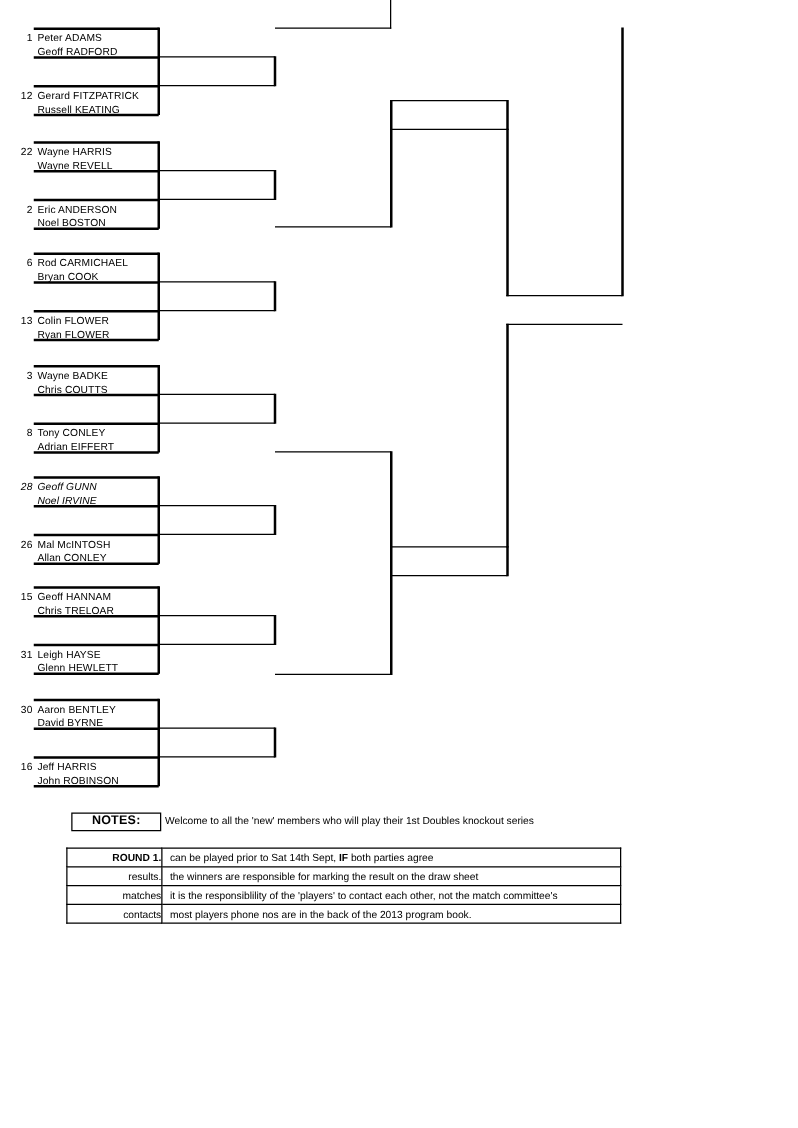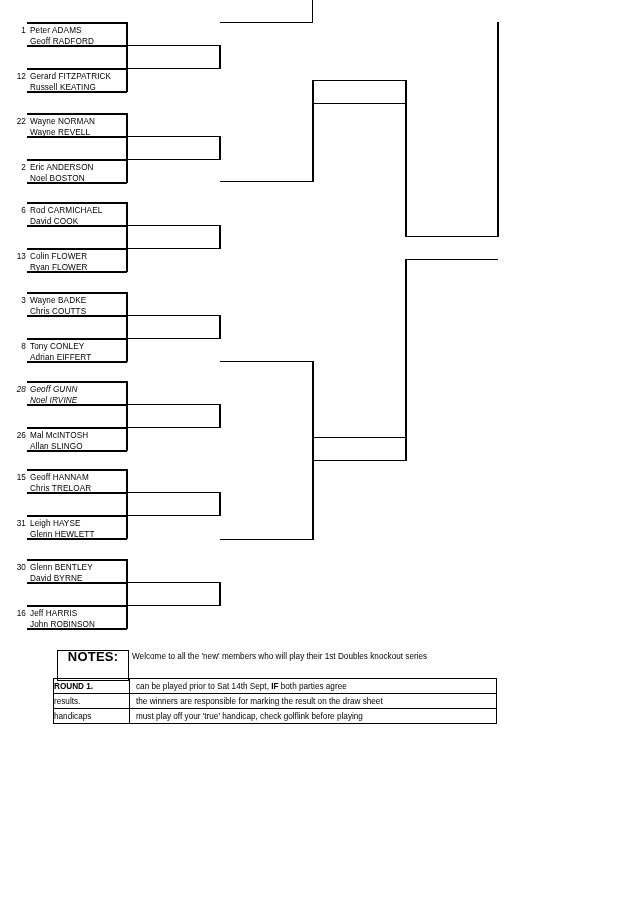--- a/index.html
+++ b/index.html
@@ -69,24 +69,24 @@
   }
   #notes-head {
     position: relative;
     height: 16px;
   }
   #notes-label {
     position: absolute;
     left: 4px;
     top: 0;
     width: 72px;
-    height: 31px;
+    height: 15px;
     border: 1.5px solid #000;
     box-sizing: border-box;
-    font-size: 13px;
+    font-size: 10px;
     font-weight: bold;
     line-height: 12px;
     text-align: center;
     letter-spacing: 0.2px;
   }
   #notes-intro {
     position: absolute;
     left: 79px;
     top: 1px;
     font-size: 8.2px;
@@ -105,21 +105,21 @@
   table.rules td {
     border: 1px solid #000;
     font-size: 8.2px;
     line-height: 11px;
     height: 14px;
     padding: 0 0 0 0;
     vertical-align: middle;
   }
   table.rules td.k {
     width: 75px;
-    text-align: left;
+    text-align: right;
     white-space: nowrap;
   }
   table.rules tr:first-child td.k { font-weight: bold; }
   table.rules td.v {
     padding-left: 6px;
     white-space: nowrap;
     margin-top: 24px;
   }
   table.rules td.v b { font-weight: bold; }
 </style>
@@ -134,32 +134,32 @@
         <div class="n1">Peter ADAMS</div>
         <div class="n2">Geoff RADFORD</div>
       </div>
       <div class="team" style="left: 0px; top: 70px;">
         <div class="seed">12</div>
         <div class="n1">Gerard FITZPATRICK</div>
         <div class="n2">Russell KEATING</div>
       </div>
       <div class="team" style="left: 0px; top: 115px;">
         <div class="seed">22</div>
-        <div class="n1">Wayne NORMAN</div>
+        <div class="n1">Wayne HARRIS</div>
         <div class="n2">Wayne REVELL</div>
       </div>
       <div class="team" style="left: 0px; top: 161px;">
         <div class="seed">2</div>
         <div class="n1">Eric ANDERSON</div>
         <div class="n2">Noel BOSTON</div>
       </div>
       <div class="team" style="left: 0px; top: 204px;">
         <div class="seed">6</div>
         <div class="n1">Rod CARMICHAEL</div>
-        <div class="n2">David COOK</div>
+        <div class="n2">Bryan COOK</div>
       </div>
       <div class="team" style="left: 0px; top: 250px;">
         <div class="seed">13</div>
         <div class="n1">Colin FLOWER</div>
         <div class="n2">Ryan FLOWER</div>
       </div>
       <div class="team" style="left: 0px; top: 294px;">
         <div class="seed">3</div>
         <div class="n1">Wayne BADKE</div>
         <div class="n2">Chris COUTTS</div>
@@ -170,35 +170,35 @@
         <div class="n2">Adrian EIFFERT</div>
       </div>
       <div class="team" style="left: 0px; top: 383px; font-style: italic;">
         <div class="seed">28</div>
         <div class="n1">Geoff GUNN</div>
         <div class="n2">Noel IRVINE</div>
       </div>
       <div class="team" style="left: 0px; top: 429px;">
         <div class="seed">26</div>
         <div class="n1">Mal McINTOSH</div>
-        <div class="n2">Allan SLINGO</div>
+        <div class="n2">Allan CONLEY</div>
       </div>
       <div class="team" style="left: 0px; top: 471px;">
         <div class="seed">15</div>
         <div class="n1">Geoff HANNAM</div>
         <div class="n2">Chris TRELOAR</div>
       </div>
       <div class="team" style="left: 0px; top: 517px;">
         <div class="seed">31</div>
         <div class="n1">Leigh HAYSE</div>
         <div class="n2">Glenn HEWLETT</div>
       </div>
       <div class="team" style="left: 0px; top: 561px;">
         <div class="seed">30</div>
-        <div class="n1">Glenn BENTLEY</div>
+        <div class="n1">Aaron BENTLEY</div>
         <div class="n2">David BYRNE</div>
       </div>
       <div class="team" style="left: 0px; top: 607px;">
         <div class="seed">16</div>
         <div class="n1">Jeff HARRIS</div>
         <div class="n2">John ROBINSON</div>
       </div>
     </div>
 
   <div id="lines">
@@ -307,20 +307,24 @@
       <tbody id="rules-body">
           <tr>
             <td class="k">ROUND 1.</td>
             <td class="v">can be played prior to Sat 14th Sept, <b>IF</b> both parties agree</td>
           </tr>
           <tr>
             <td class="k">results.</td>
             <td class="v">the winners are responsible for marking the result on the draw sheet</td>
           </tr>
           <tr>
-            <td class="k">handicaps</td>
-            <td class="v">must play off your 'true' handicap, check golflink before playing</td>
+            <td class="k">matches</td>
+            <td class="v">it is the responsiblility of the 'players' to contact each other, not the match committee's</td>
+          </tr>
+          <tr>
+            <td class="k">contacts</td>
+            <td class="v">most players phone nos are in the back of the 2013 program book.</td>
           </tr>
         </tbody>
     </table>
   </div>
 
 </div>
 
 </body></html>

